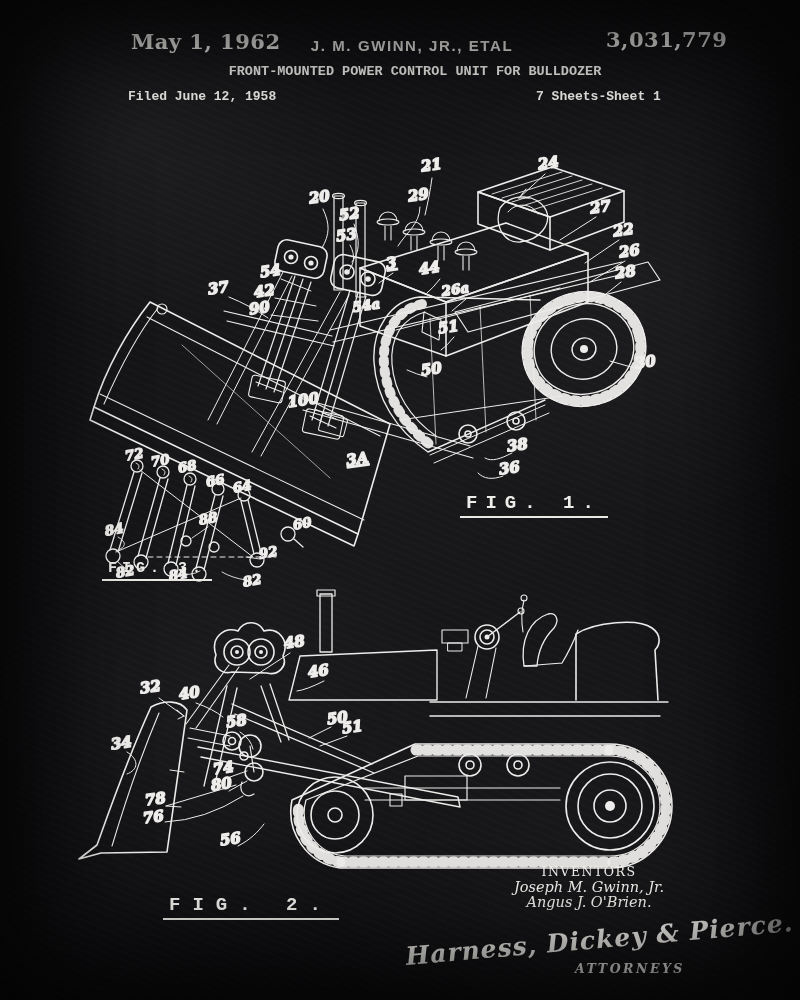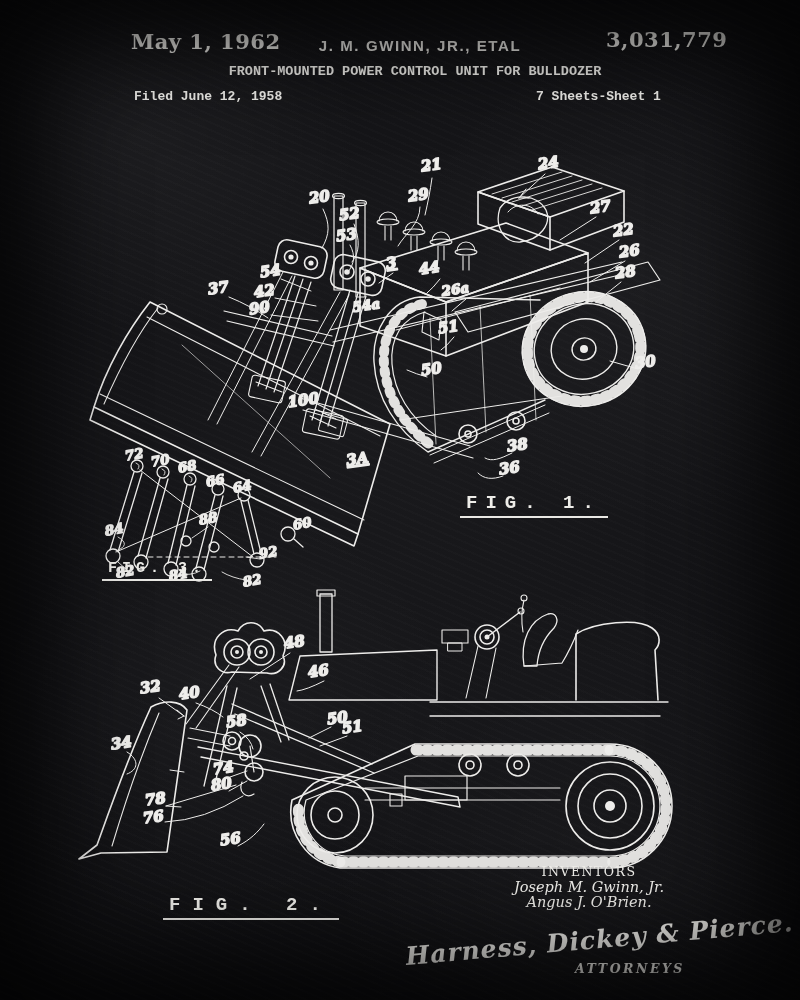--- a/index.html
+++ b/index.html
@@ -9,21 +9,21 @@
   .texture{position:absolute;inset:0;pointer-events:none;background:
     radial-gradient(42% 30% at 18% 14%, rgba(255,255,255,.04), transparent 65%),
     radial-gradient(50% 38% at 82% 28%, rgba(255,255,255,.033), transparent 65%),
     radial-gradient(46% 34% at 28% 72%, rgba(255,255,255,.03), transparent 65%),
     radial-gradient(52% 44% at 74% 86%, rgba(255,255,255,.028), transparent 65%),
     repeating-linear-gradient(23deg, rgba(255,255,255,.012) 0 2px, transparent 2px 7px);}
   .vignette{position:absolute;inset:0;pointer-events:none;
     box-shadow:inset 0 0 95px 42px rgba(0,0,0,.78);}
   .abs{position:absolute;white-space:nowrap;}
   .serifbold{font-family:"DejaVu Serif",serif;font-weight:bold;font-size:21px;letter-spacing:.5px;}
-  .inventorline{font-family:"Liberation Sans",sans-serif;font-weight:bold;font-size:15px;letter-spacing:1.6px;margin-left:8px;}
+  .inventorline{font-family:"Liberation Sans",sans-serif;font-weight:bold;font-size:15px;letter-spacing:1.6px;}
   .mono{font-family:"Liberation Mono",monospace;font-weight:bold;font-size:13px;}
   .caption{font-family:"Liberation Mono",monospace;font-weight:bold;color:#eeede9;
     border-bottom:2px solid #e9e8e4;padding:0 6px 2px 6px;}
   .cap1{font-size:19px;letter-spacing:8px;}
   .cap3{font-size:15px;letter-spacing:5px;}
   .cap2{font-size:19px;letter-spacing:12px;}
   .sig{font-family:"DejaVu Serif",serif;font-style:italic;color:#f0efeb;}
   .sigblock{width:250px;text-align:center;line-height:15.5px;}
   .sigblock .hd{font-style:normal;font-size:12.5px;letter-spacing:1.5px;font-family:"DejaVu Serif",serif;}
   .sigblock .nm{font-size:14.5px;font-weight:normal;}
@@ -38,21 +38,21 @@
 </head>
 <body>
 
 <div class="poster">
   <div class="texture"></div>
 
   <div class="abs serifbold" style="left:131px;top:29px;">May 1, 1962</div>
   <div class="abs inventorline" style="left:412px;top:37px;transform:translateX(-50%);">J. M. GWINN, JR., ETAL</div>
   <div class="abs serifbold" style="left:606px;top:27px;">3,031,779</div>
   <div class="abs mono" style="left:415px;top:64px;transform:translateX(-50%);font-size:13.5px;">FRONT-MOUNTED POWER CONTROL UNIT FOR BULLDOZER</div>
-  <div class="abs mono" style="left:134px;top:89px;">Filed June 12, 1958</div>
+  <div class="abs mono" style="left:128px;top:89px;">Filed June 12, 1958</div>
   <div class="abs mono" style="left:536px;top:89px;">7 Sheets-Sheet 1</div>
 
   <svg class="art" width="800" height="1000" viewBox="0 0 800 1000">
 
     <g stroke="#edecea" fill="none" stroke-width="1.6" stroke-linecap="round" stroke-linejoin="round">
 
       <path d="M150,302 L390,424 L358,534 L94,407 C106,368 128,330 150,302 Z"></path>
       <path d="M147,317 L380,436" stroke-width="1.1"></path>
       <path d="M158,308 C136,336 118,372 104,404" stroke-width="1.1"></path>
       <path d="M100,394 L364,520" stroke-width="1.1"></path>

